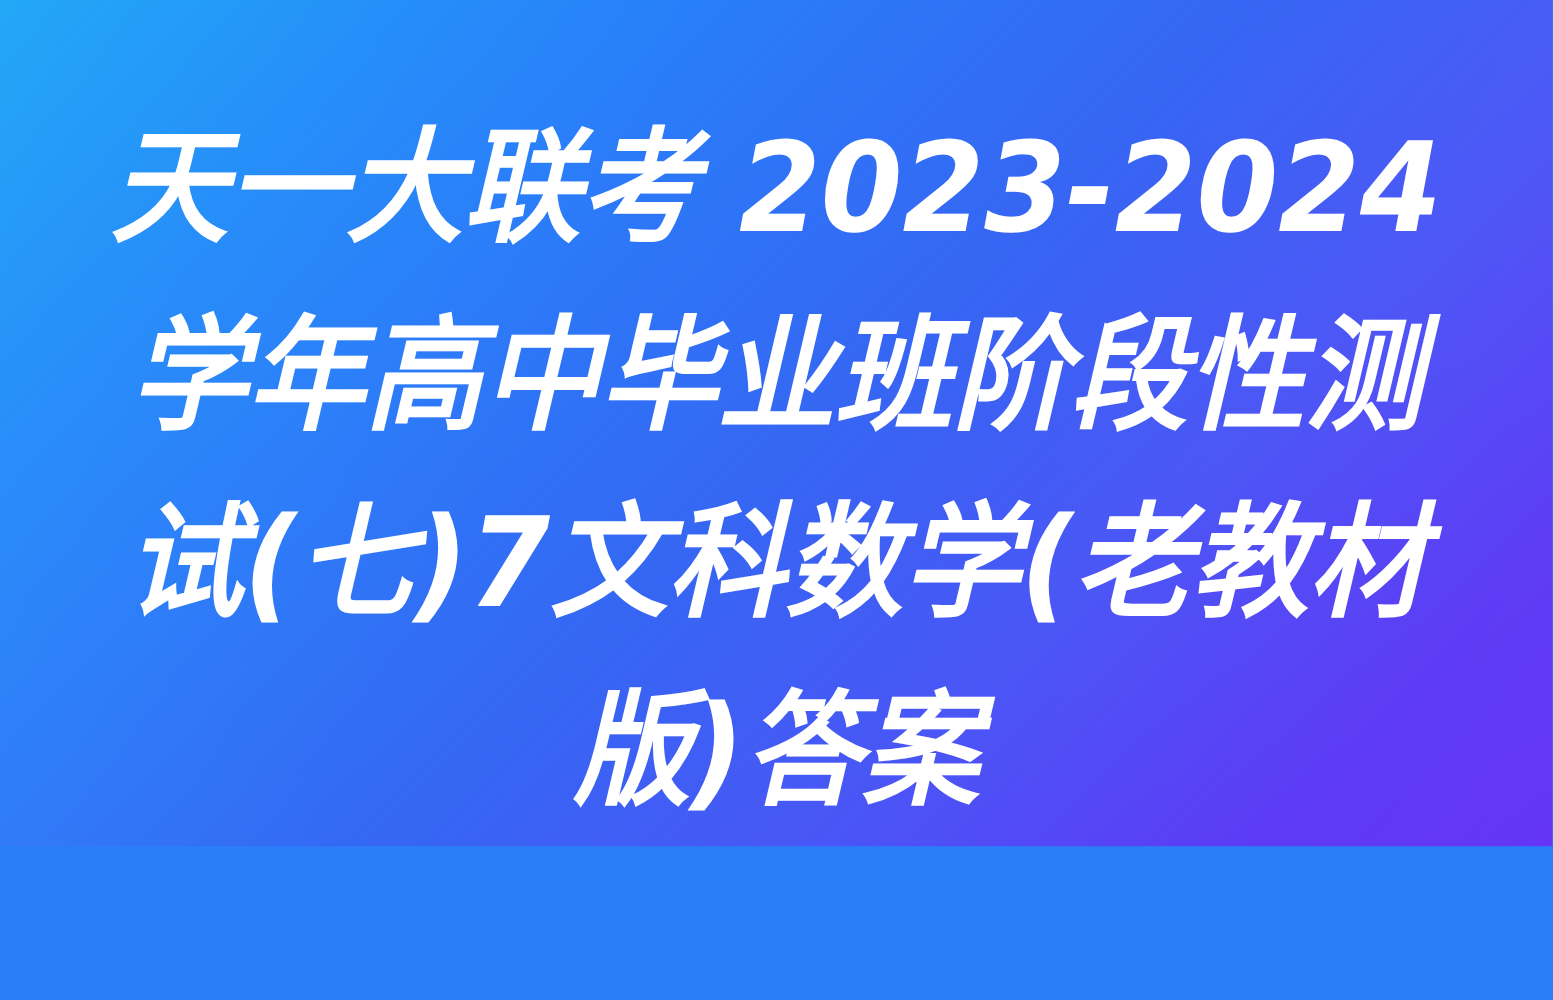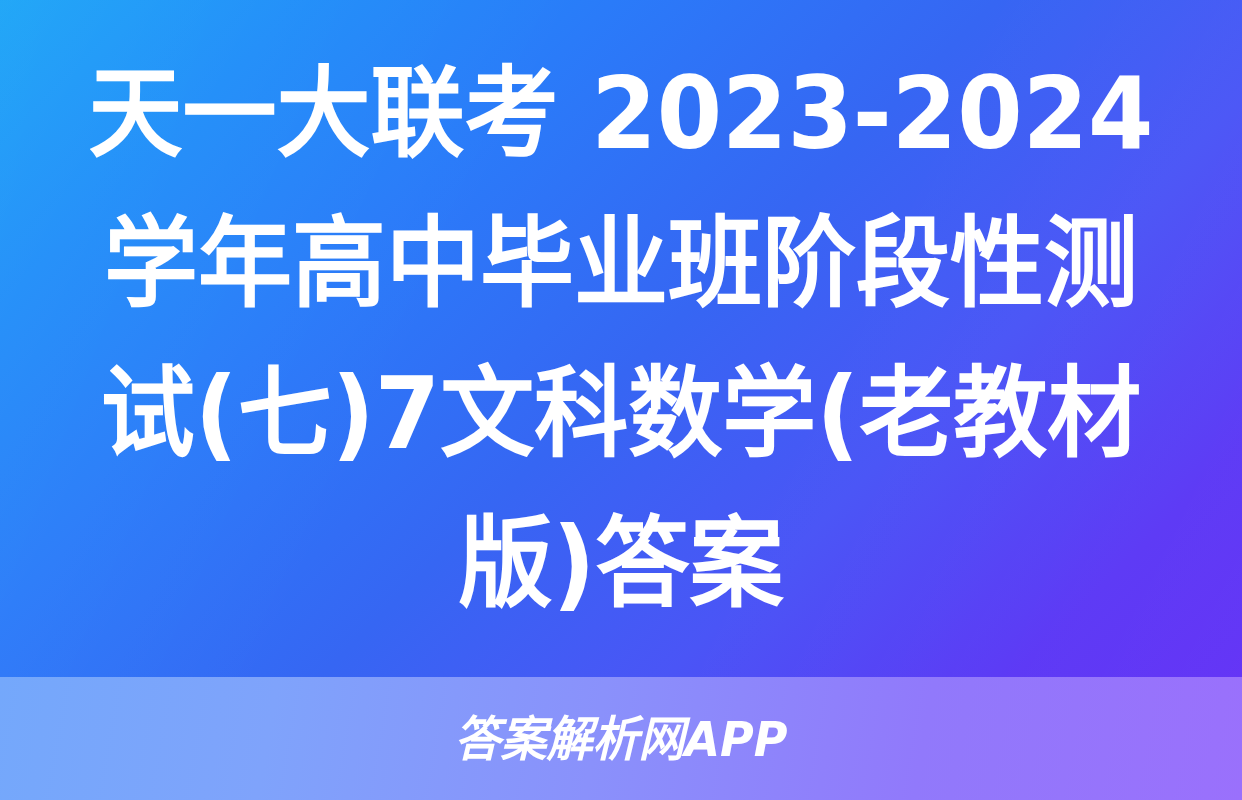--- a/index.html
+++ b/index.html
@@ -32,22 +32,23 @@
     box-sizing: border-box;
     background: linear-gradient(135deg,
                 #17a3f7 0%,
                 #1f8df9 16%,
                 #2a7bf9 32%,
                 #3666f3 52%,
                 #4a55f6 70%,
                 #5a36f5 88%,
                 #5f2ef6 100%);
     display: flex;
-    align-items: center;
+    align-items: flex-end;
     justify-content: center;
+    font-style: italic;
   }
 
   
   .stage::after {
     content: "";
     position: absolute;
     inset: 0;
     background: linear-gradient(115deg,
                 rgba(255,255,255,0.05) 0%,
                 rgba(255,255,255,0.00) 38%,
@@ -112,17 +113,14 @@
 
   <div class="stage">
     <div class="title-block">
       <span class="title-line">天一大联考 2023-2024</span>
       <span class="title-line">学年高中毕业班阶段性测</span>
       <span class="title-line">试(七)7文科数学(老教材</span>
       <span class="title-line">版)答案</span>
     </div>
   </div>
 
-  <div class="footer">
-    <span class="footer-text">答案解析网APP</span>
-  </div>
 
 </div>
 
 </body></html>

